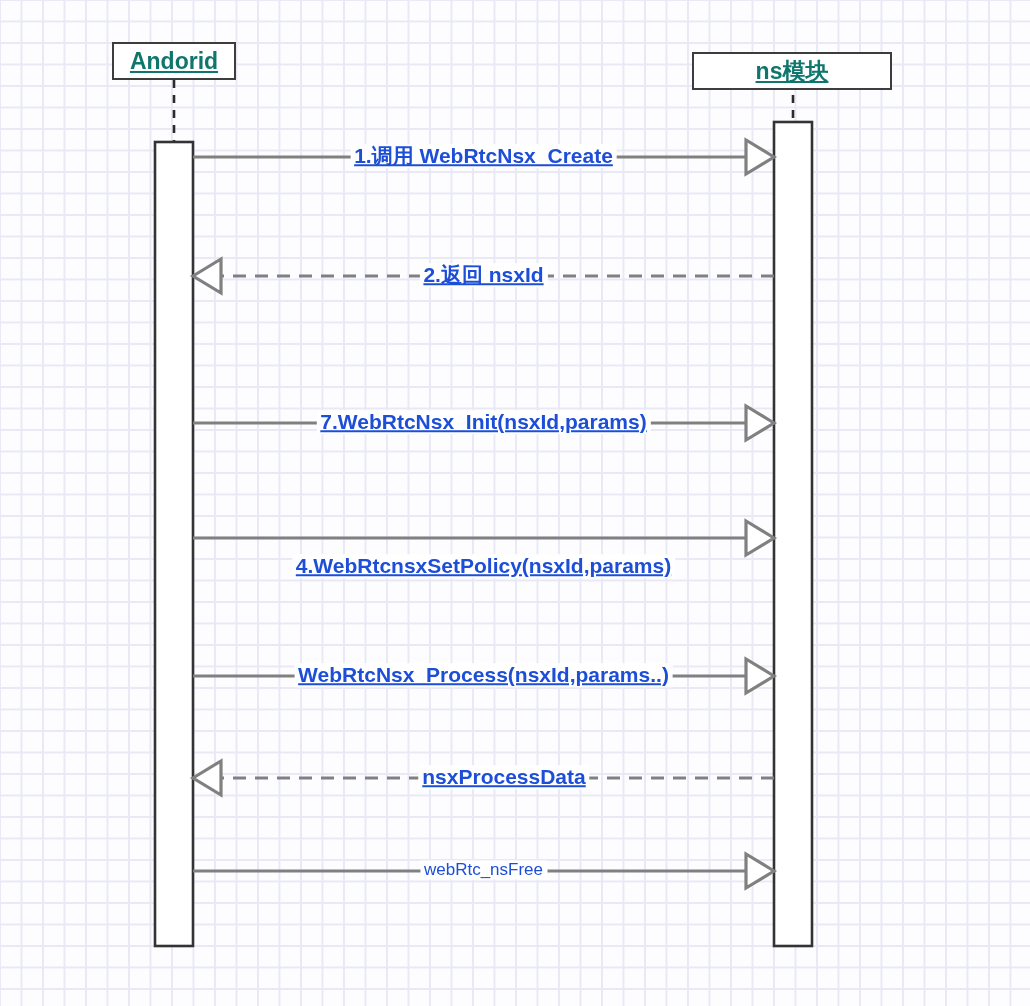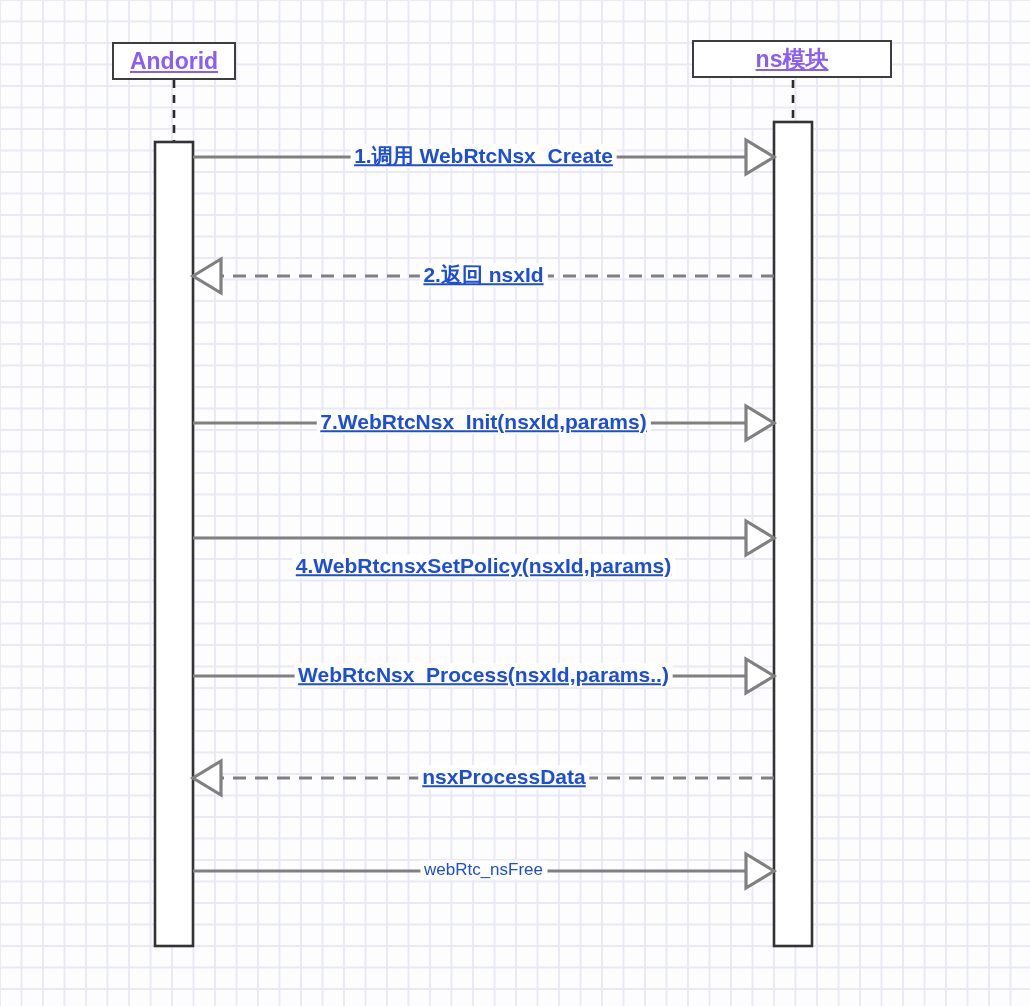--- a/index.html
+++ b/index.html
@@ -38,21 +38,21 @@
     box-sizing: border-box;
     background: #ffffff;
     border: 2.5px solid #3d3d3d;
     display: flex;
     align-items: center;
     justify-content: center;
   }
   .actor-label {
     font-size: 23px;
     font-weight: bold;
-    color: #8b5cf6;
+    color: #0f766e;
     text-decoration: underline;
     text-underline-offset: 2px;
     letter-spacing: 0px;
     white-space: nowrap;
   }
   
   .msg-label {
     position: absolute;
     transform: translate(-50%, -50%);
     background: #ffffff;
@@ -102,21 +102,21 @@
         <polygon points="193,778 221,761 221,795" fill="#ffffff" stroke="#808080" stroke-width="3.2" stroke-linejoin="miter"></polygon>
         <line x1="193" y1="871" x2="746" y2="871" stroke="#808080" stroke-width="3.2"></line>
         <polygon points="774,871 746,854 746,888" fill="#ffffff" stroke="#808080" stroke-width="3.2" stroke-linejoin="miter"></polygon>
       </g>
   </svg>
 
   <div class="actor-box" id="actor-box-android" style="left: 112px; top: 42px; width: 124px; height: 38px; border-color: rgb(61, 61, 61);">
     <span class="actor-label">Andorid</span>
   </div>
 
-  <div class="actor-box" id="actor-box-ns" style="left: 692px; top: 40px; width: 200px; height: 38px; border-color: rgb(61, 61, 61);">
+  <div class="actor-box" id="actor-box-ns" style="left: 692px; top: 52px; width: 200px; height: 38px; border-color: rgb(61, 61, 61);">
     <span class="actor-label">ns模块</span>
   </div>
 
   <div id="label-layer">
       <div class="msg-label strong" style="left: 483.5px; top: 156px;">1.调用 WebRtcNsx_Create</div>
       <div class="msg-label strong" style="left: 483.5px; top: 275px;">2.返回 nsxId</div>
       <div class="msg-label strong" style="left: 483.5px; top: 422px;">7.WebRtcNsx_Init(nsxId,params)</div>
       <div class="msg-label strong" style="left: 483.5px; top: 566px;">4.WebRtcnsxSetPolicy(nsxId,params)</div>
       <div class="msg-label strong" style="left: 483.5px; top: 675px;">WebRtcNsx_Process(nsxId,params..)</div>
       <div class="msg-label strong" style="left: 504px; top: 777px;">nsxProcessData</div>

